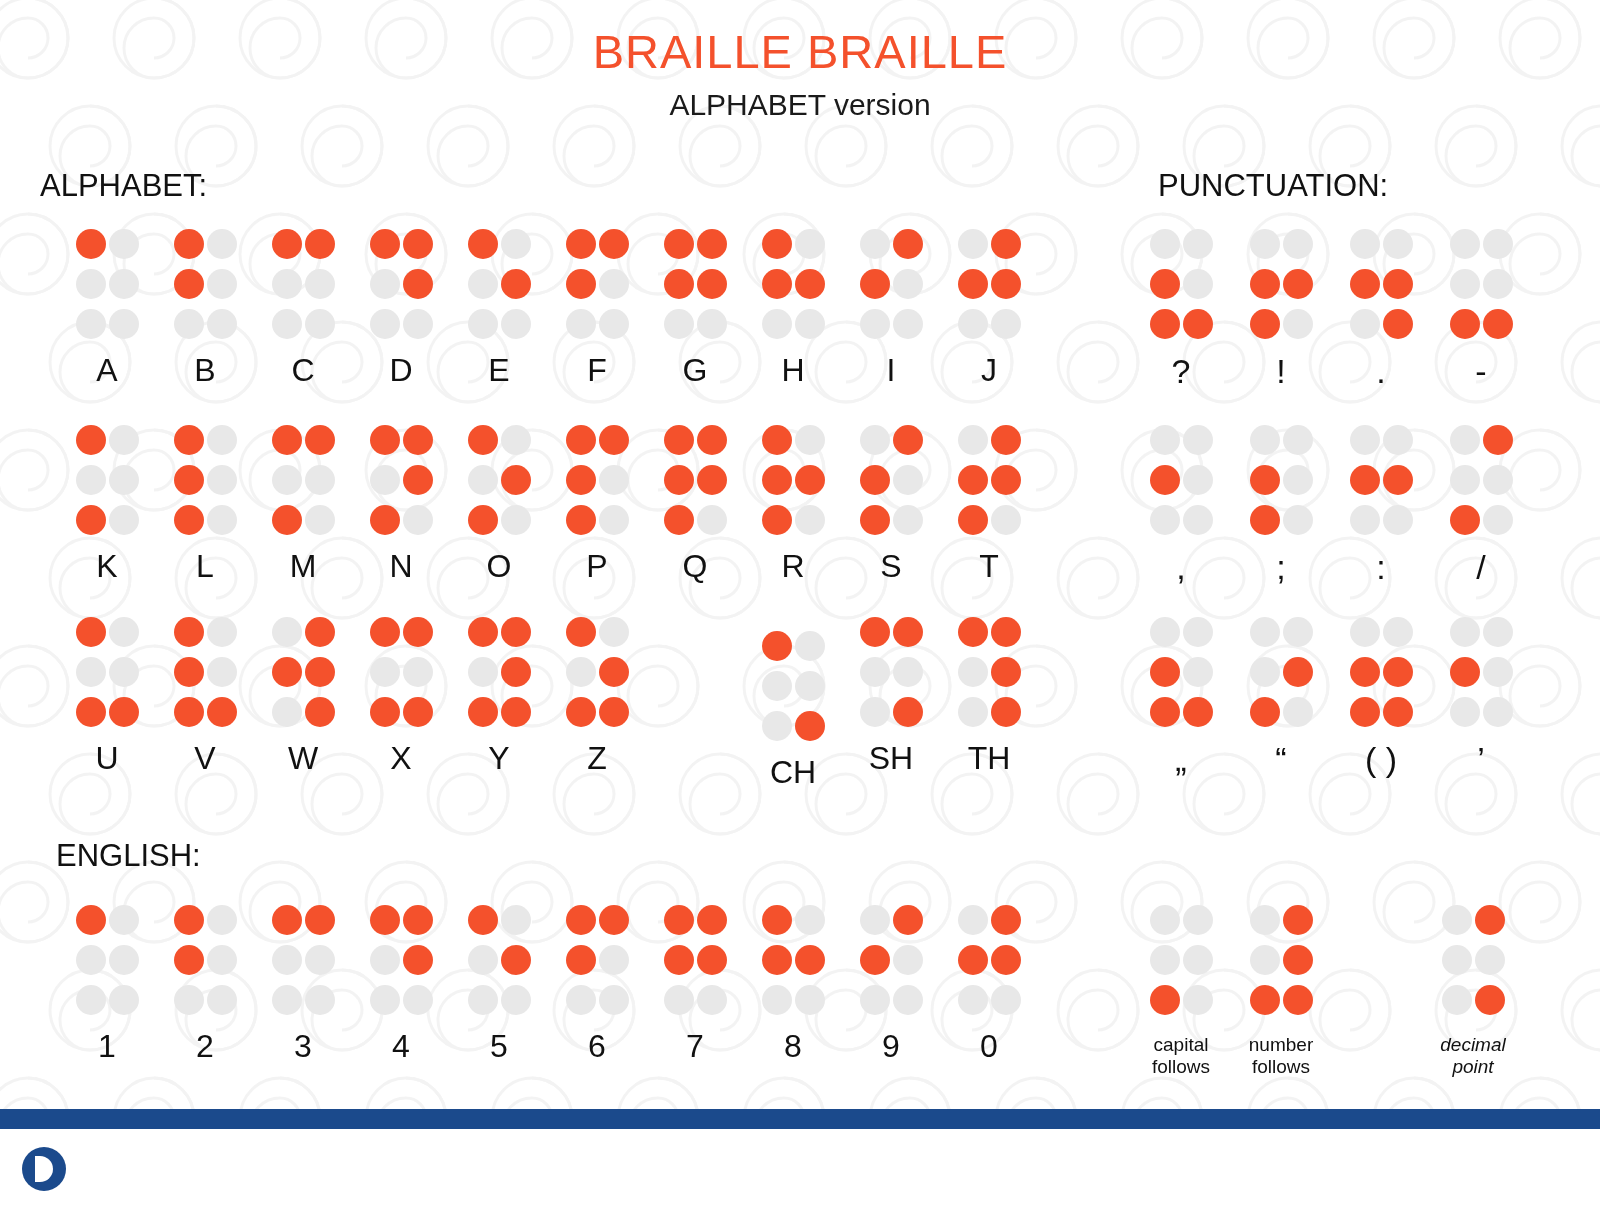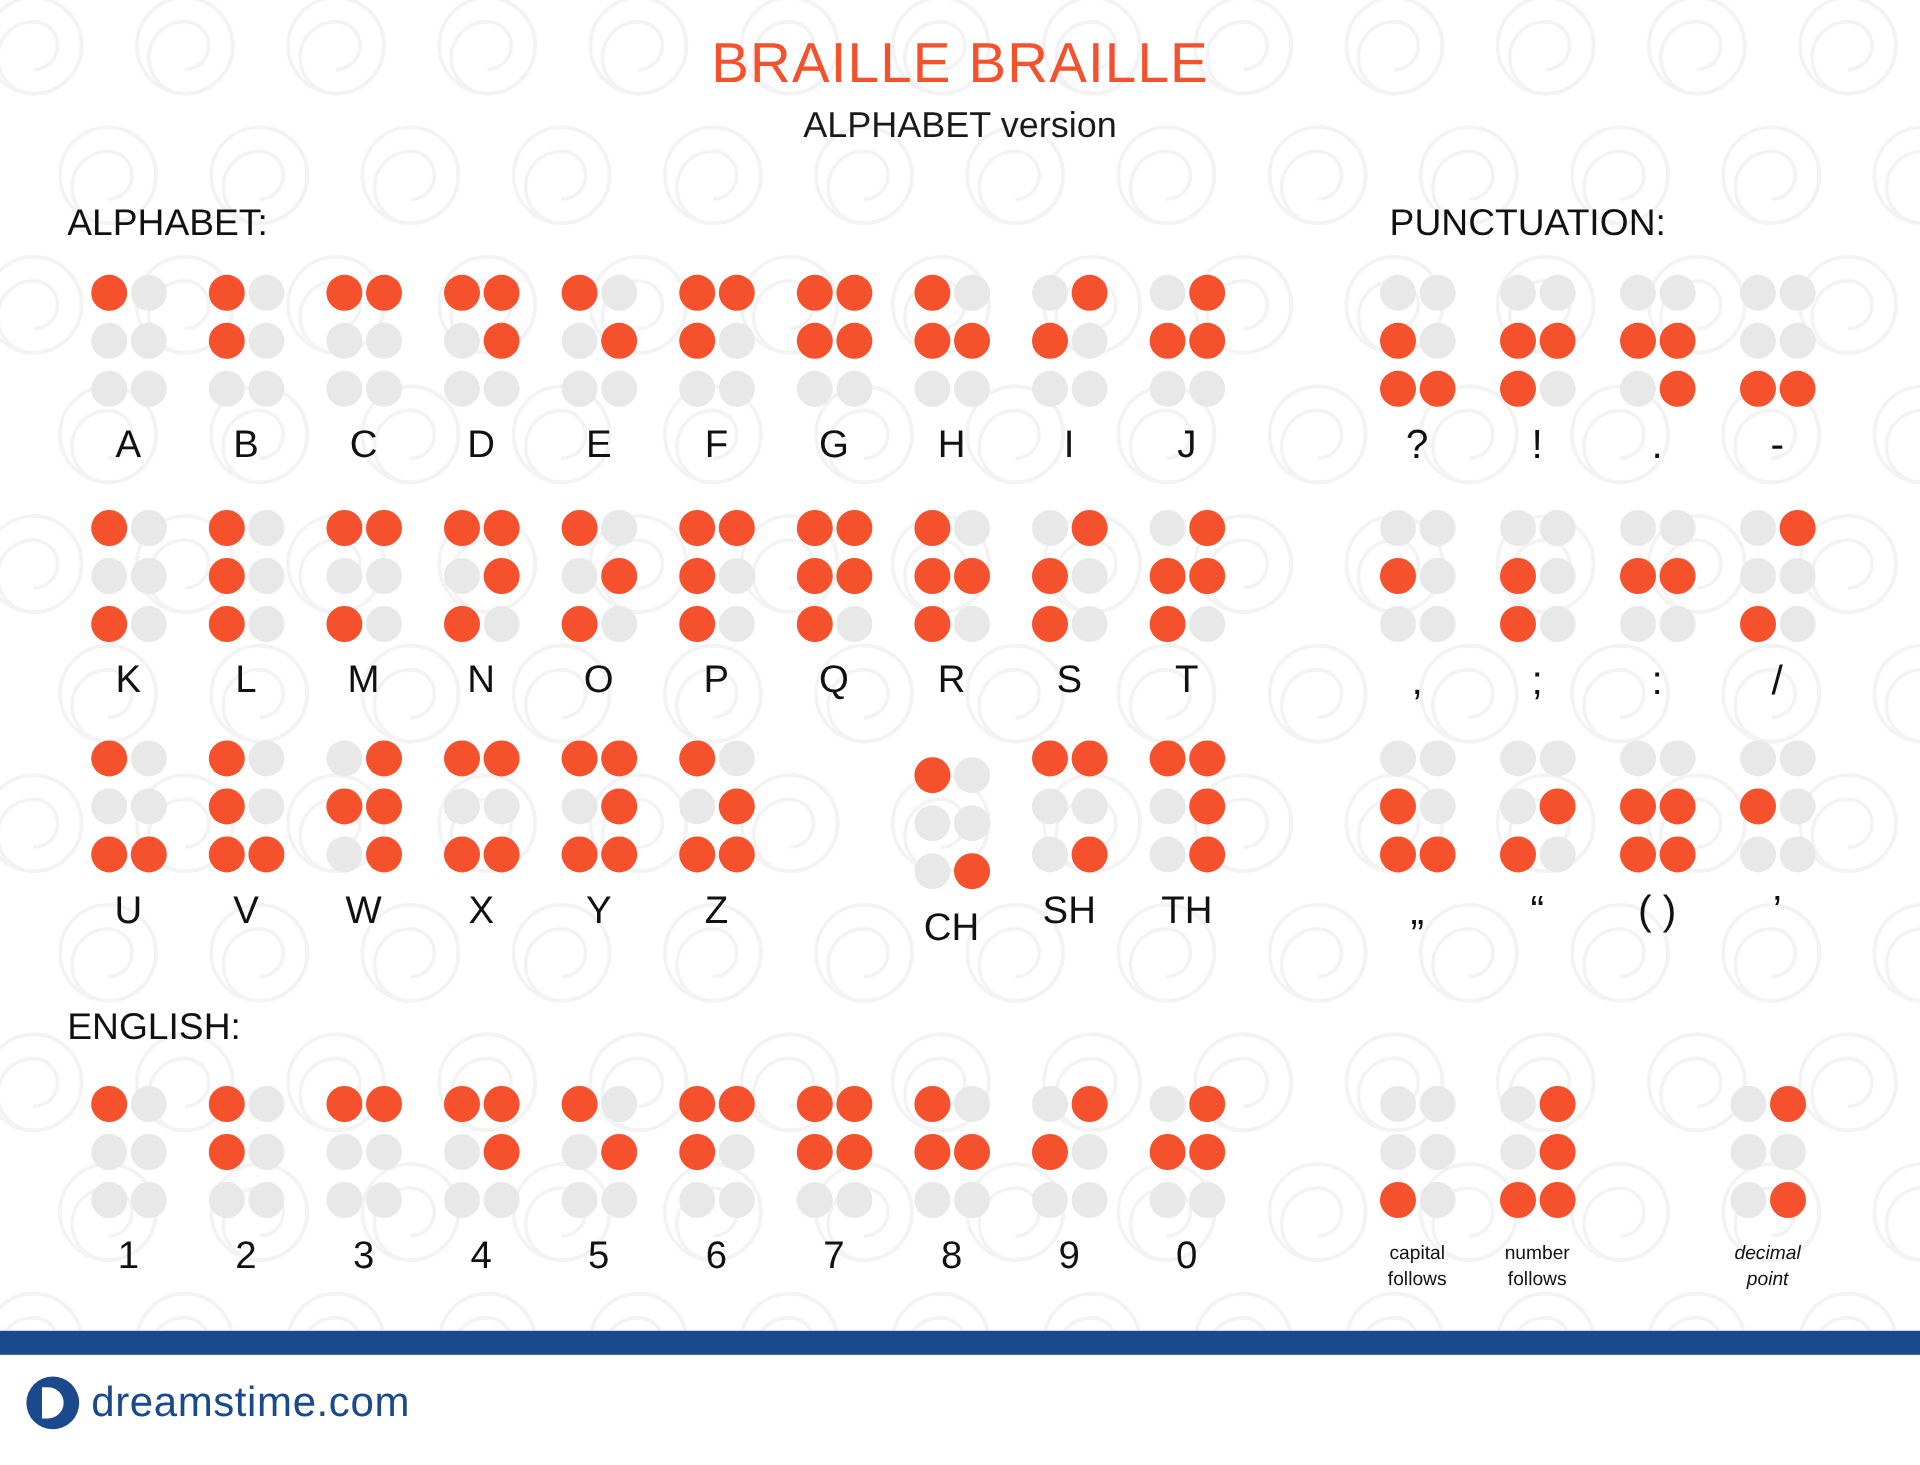--- a/index.html
+++ b/index.html
@@ -82,21 +82,21 @@
   .dot.on { background: #f4512c; }
   .cell .label {
     text-align: center;
     font-size: 32px;
     color: #111111;
     margin-top: 8px;
     white-space: nowrap;
   }
   .cell .label.punct { font-size: 34px; }
   .cell .label.small {
-    font-size: 16px;
+    font-size: 19px;
     line-height: 22px;
     margin-top: 14px;
   }
 
   
   .footer {
     position: absolute;
     left: 0;
     bottom: 0;
     width: 1600px;
@@ -152,21 +152,21 @@
     font-size: 25px;
     color: #1b4a8c;
   }
 </style>
 </head>
 <body>
 
 <div class="title">BRAILLE BRAILLE</div>
 <div class="subtitle">ALPHABET version</div>
 
-<div class="section-label" style="left:56px; top:168px;">ALPHABET:</div>
+<div class="section-label" style="left:40px; top:168px;">ALPHABET:</div>
 <div class="section-label" style="left:1158px; top:168px;">PUNCTUATION:</div>
 <div class="section-label" style="left:56px; top:838px;">ENGLISH:</div>
 
 <div class="cellgroup" id="group-alphabet">
     <div class="cell" style="left: 74px; top: 224px;">
       <div class="dots">
         <span class="dot on"></span>
         <span class="dot"></span>
         <span class="dot"></span>
         <span class="dot"></span>
@@ -1910,15 +1910,14 @@
     <path d="M48 8 a40 40 0 0 1 0 80 a30 30 0 0 1 0-60 a20 20 0 0 1 0 40"></path>
   </g>
 </svg>
     </div>
   </div>
 
 <div class="footer">
   <div class="footer-bar"></div>
   <div class="footer-logo">
     <span class="mark"></span>
-    <span class="text">dreamstime.com</span>
   </div>
 </div>
 
 </body></html>

